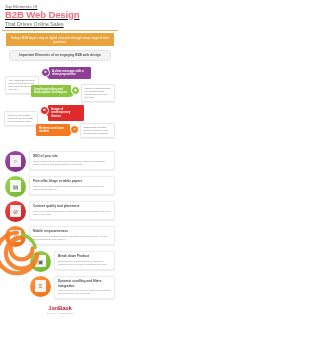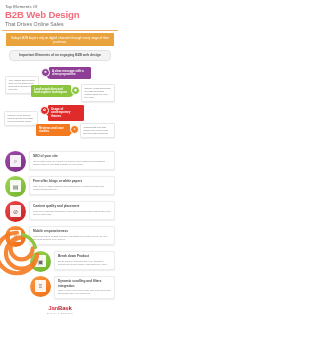--- a/index.html
+++ b/index.html
@@ -7,21 +7,21 @@
   body {
     font-family:"Liberation Sans", sans-serif;
     background:#ffffff;
     width:120px; height:360px;
     overflow:hidden;
     position:relative;
   }
   .sheet { width:120px; height:360px; position:relative; background:#fff; }
 
   
-  .header { padding:4px 5px 0 5px; }
+  .header { padding:4px 5px 0 5px;text-decoration:underline; }
   .eyebrow { font-size:4.2px; color:#59595b; letter-spacing:.1px; line-height:6px; }
   .title-main {
     font-size:9.6px; font-weight:bold; color:#f26d7d;
     line-height:10.5px; letter-spacing:-.15px; white-space:nowrap;
   }
   .title-sub { font-size:5.2px; color:#6d6e71; line-height:7px; letter-spacing:.05px; }
   .rule { height:.6px; background:#f0a04b; margin:2.4px 2px 3px 2px; opacity:.85; }
 
   .banner {
     background:#e8a33d;

